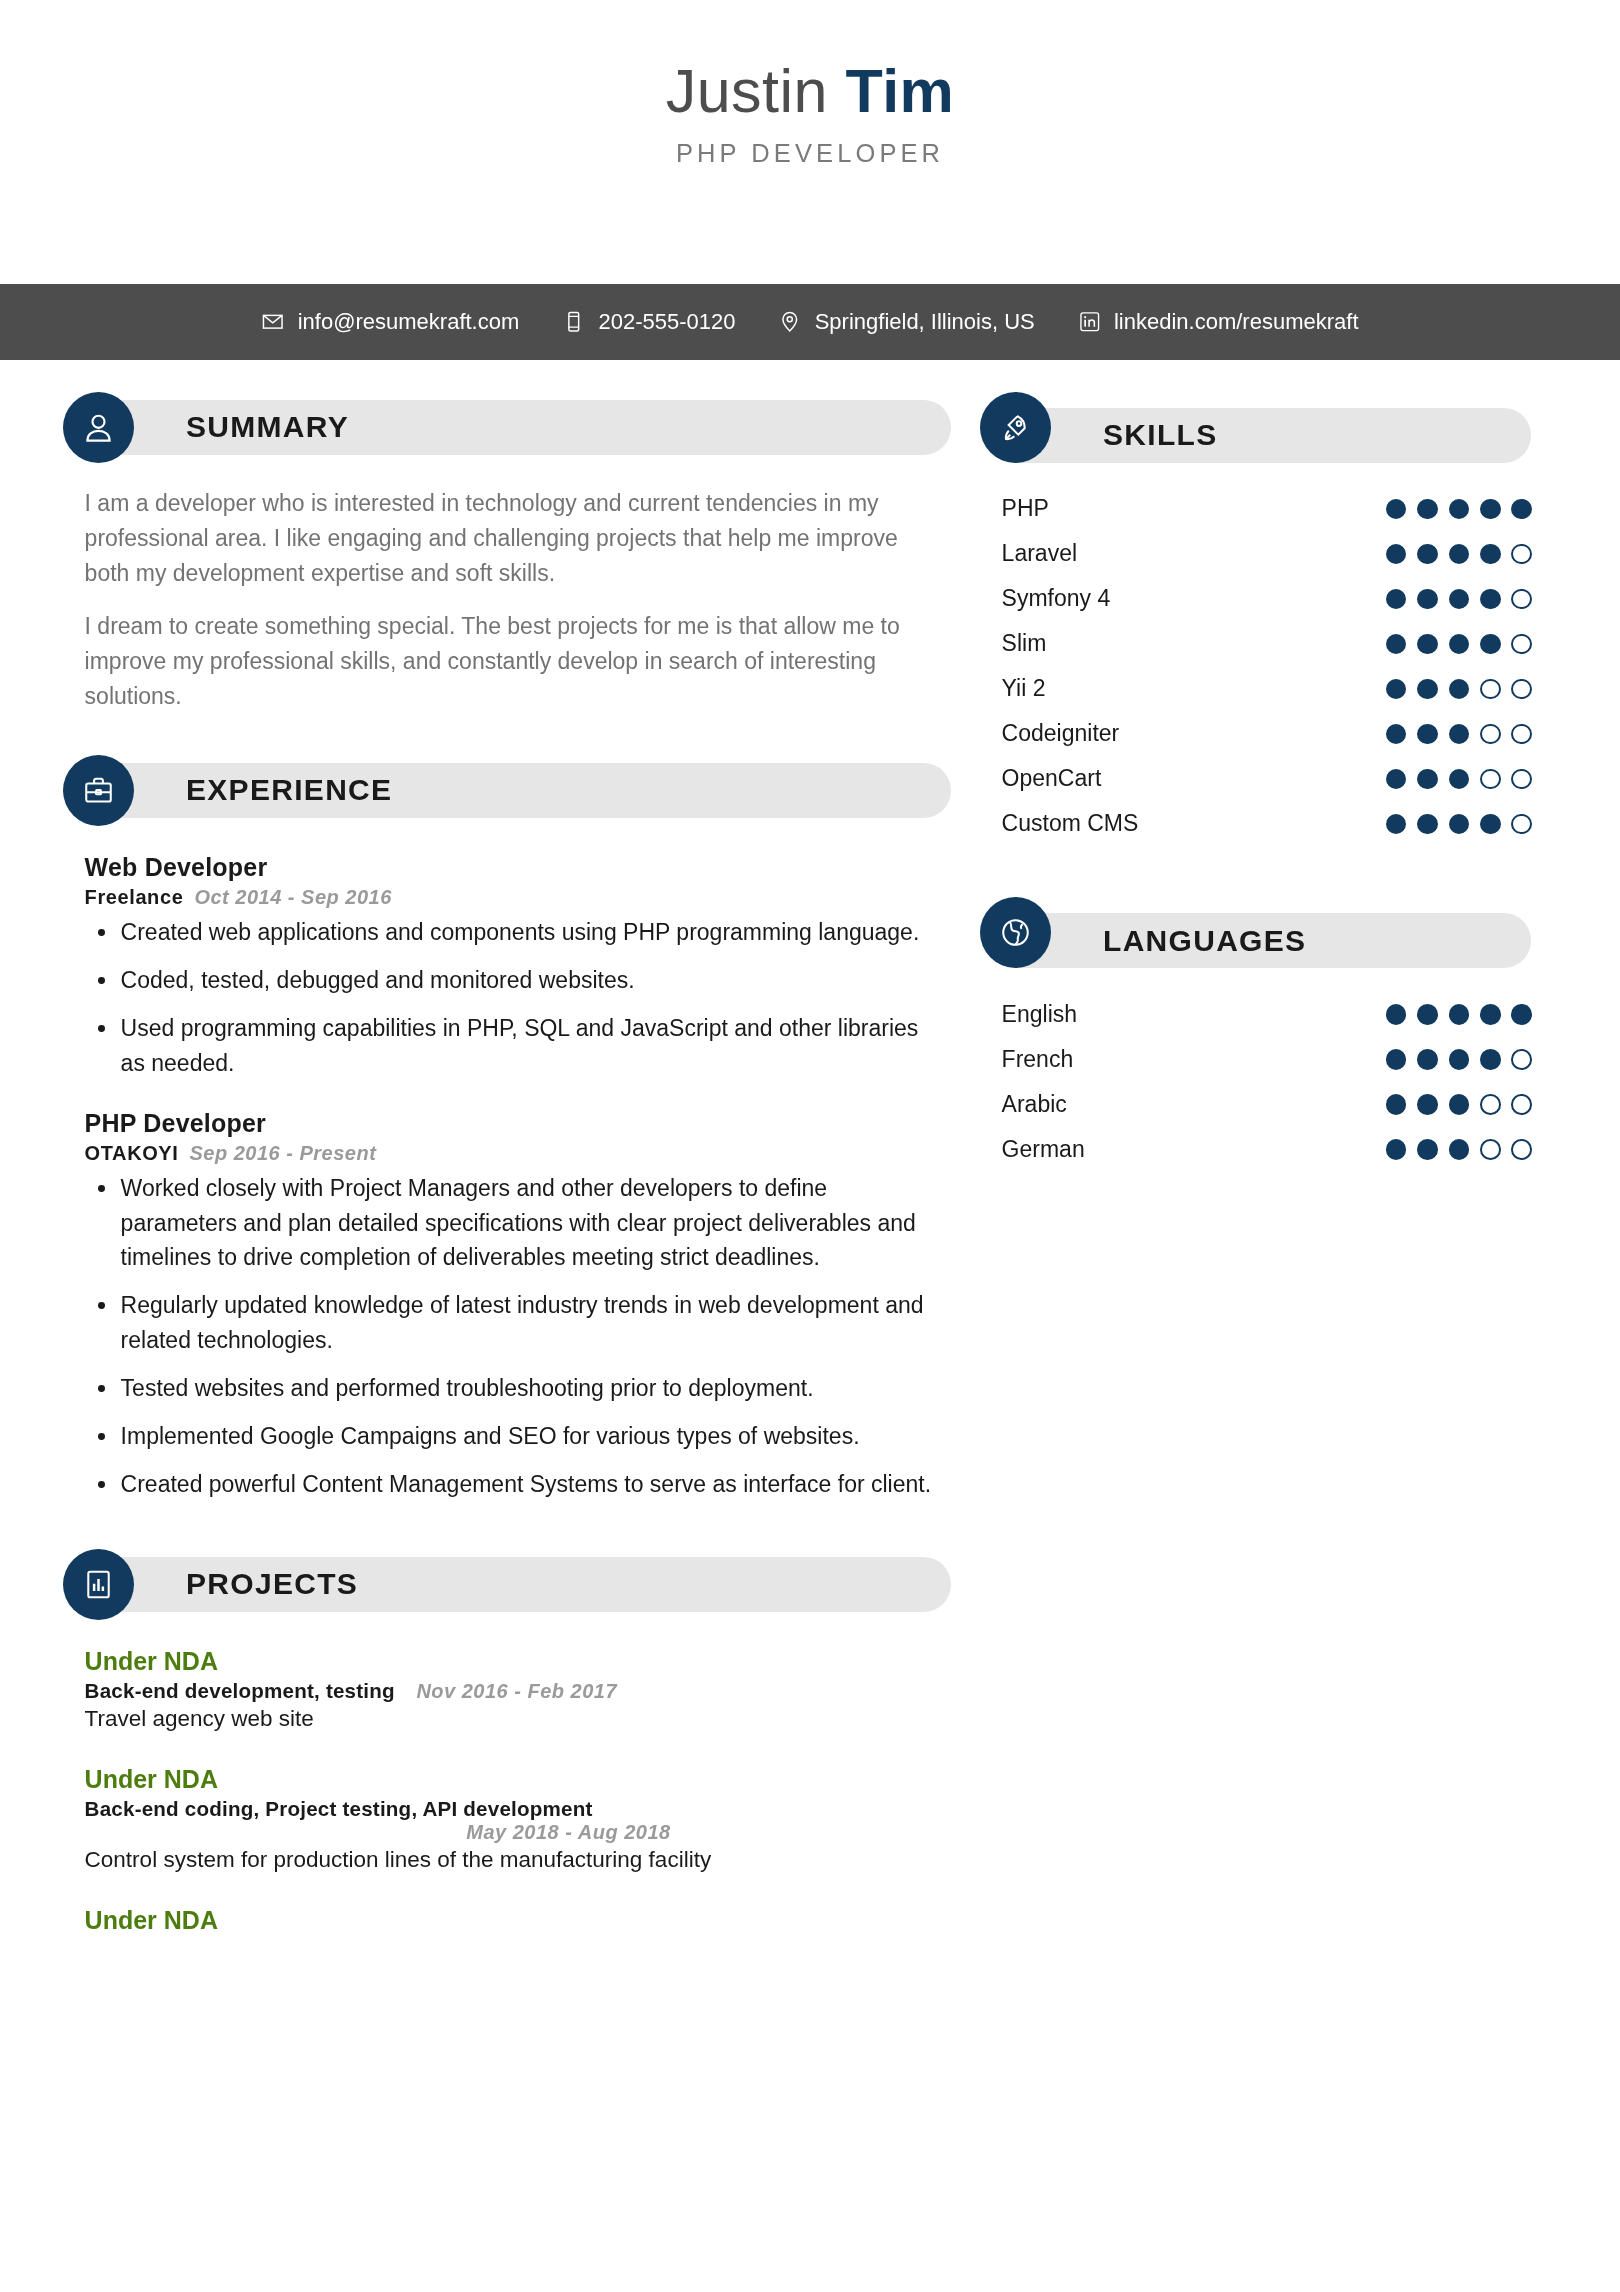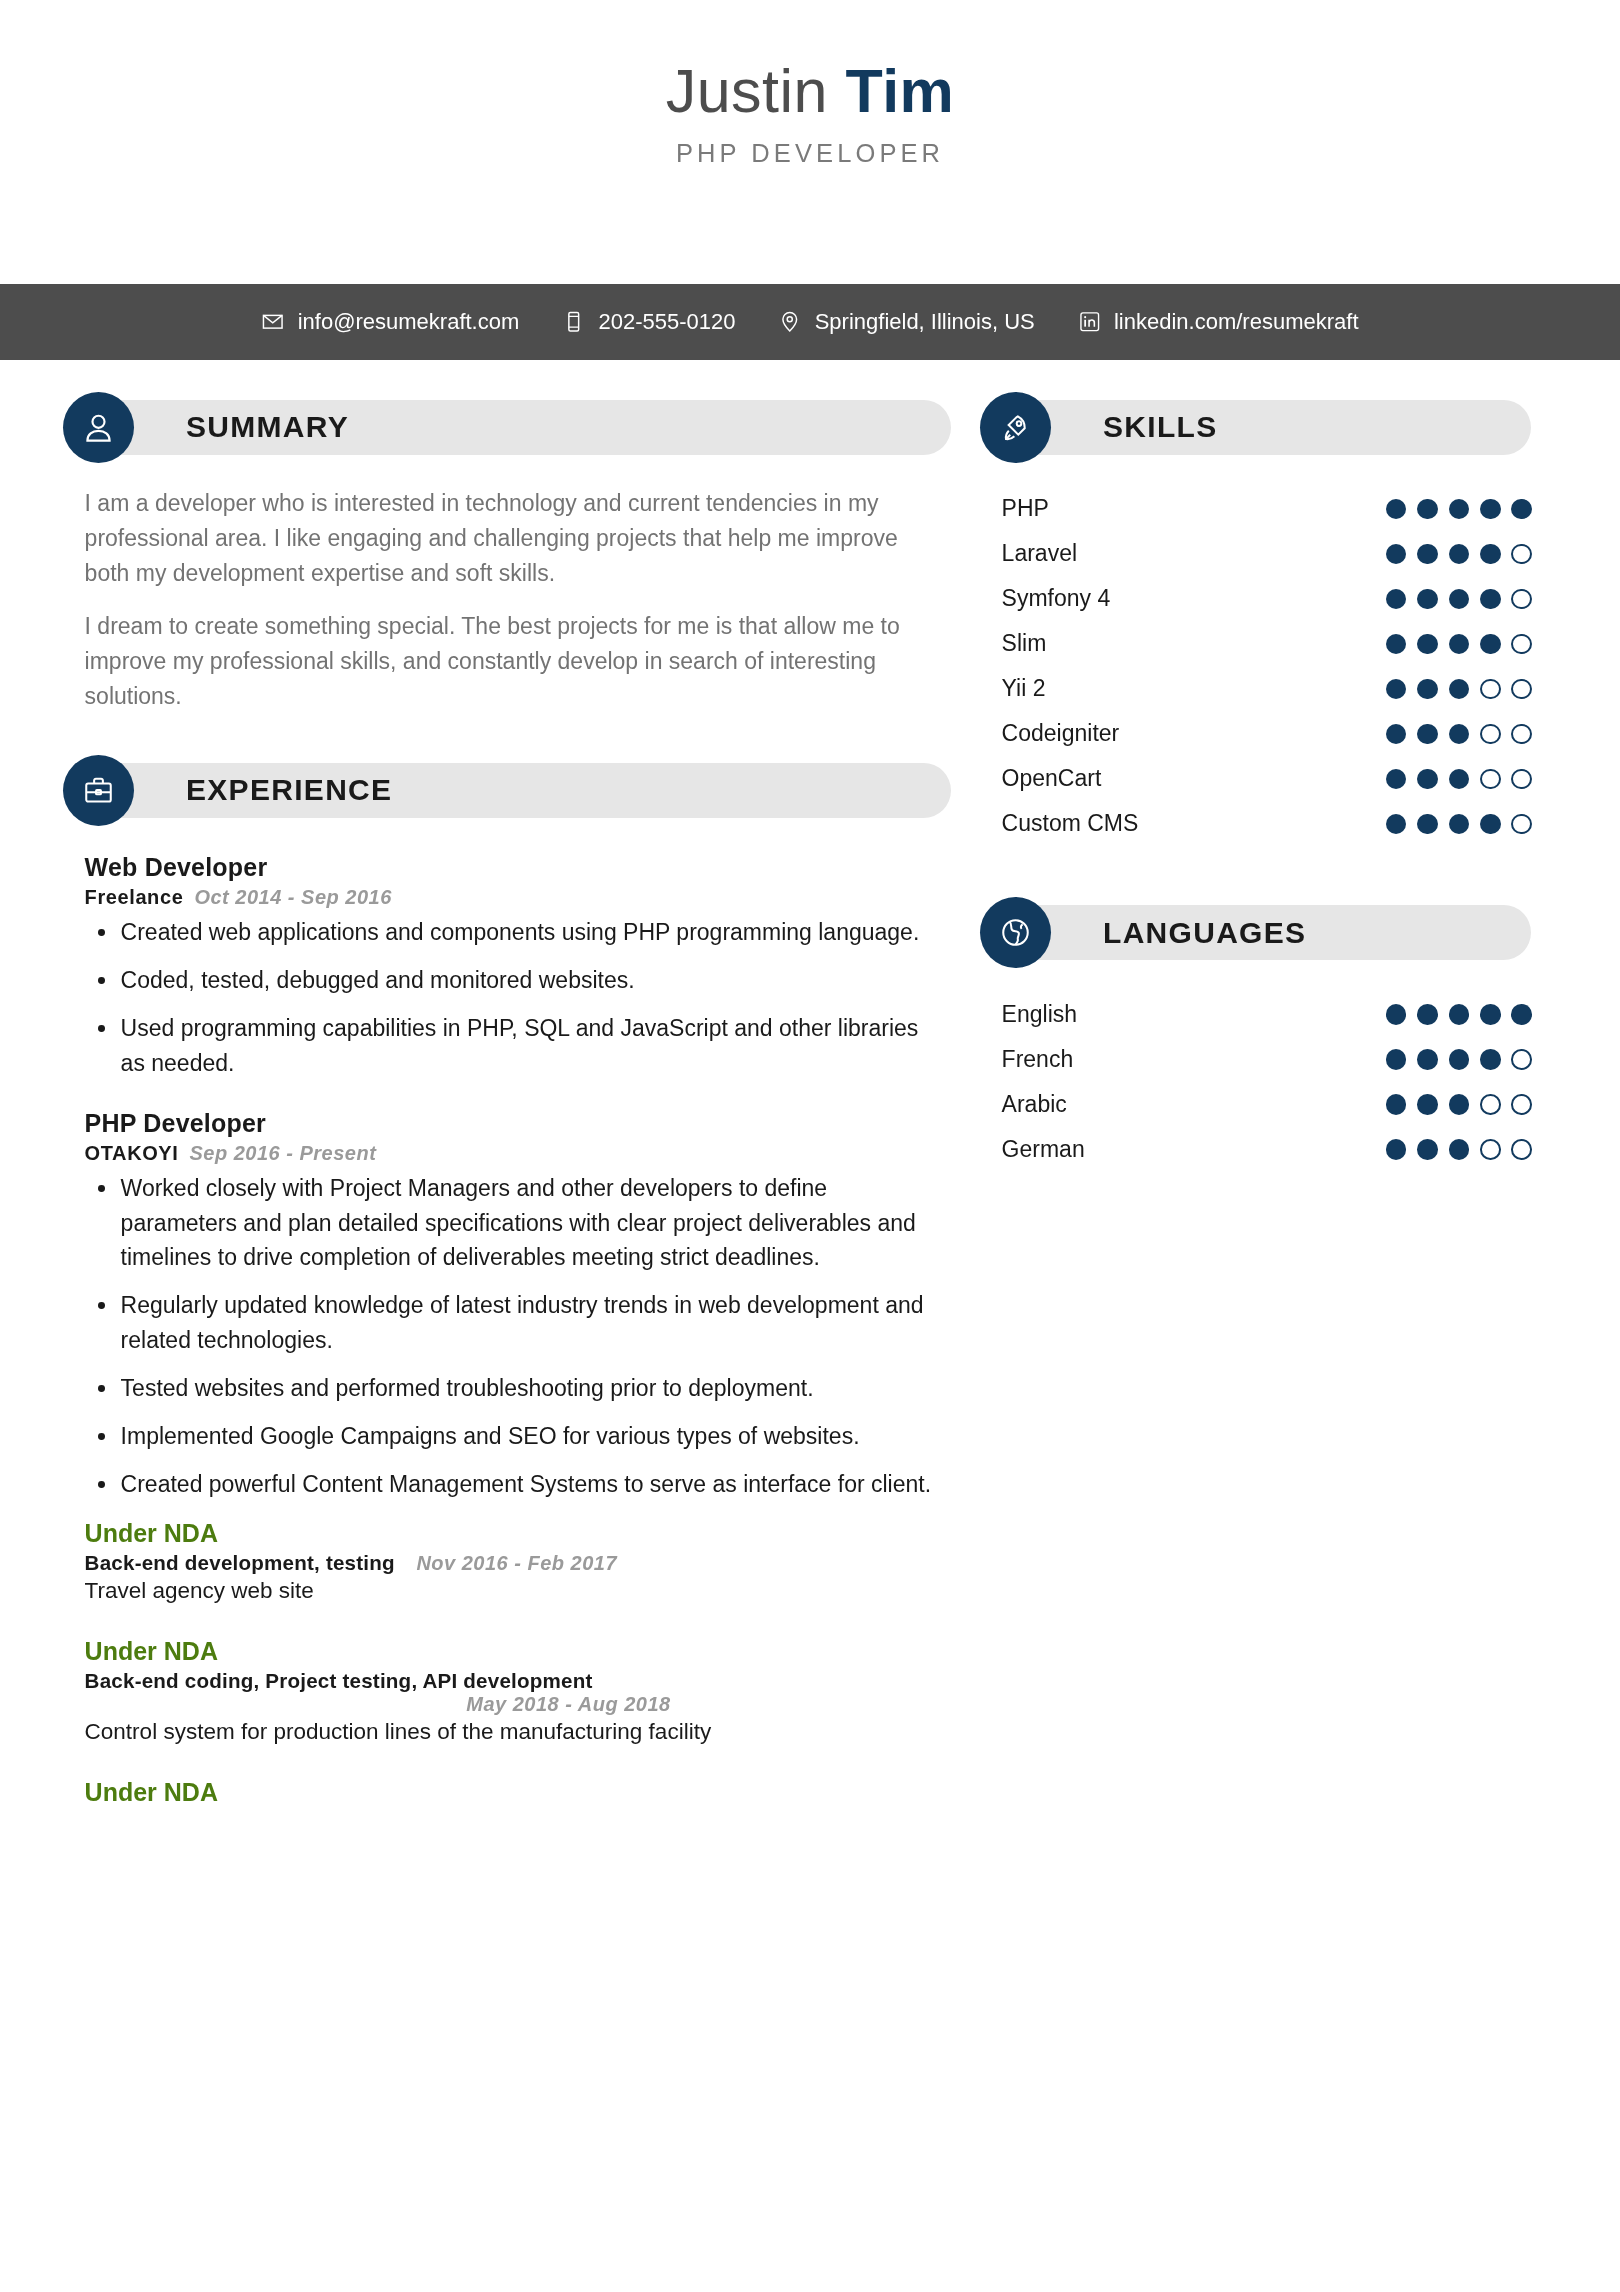--- a/index.html
+++ b/index.html
@@ -85,21 +85,21 @@
     position: absolute;
     left: 29px;
     top: 7.8px;
     height: 55px;
     background: #e6e6e6;
     border-radius: 0 27.4px 27.4px 0;
     display: flex;
     align-items: center;
   }
   .col-left  .section-pill { width: 859px; }
-  .col-right .section-pill { width: 522px; }
+  .col-right .section-pill { width: 522px; margin-top: 8px; }
   .section-title {
     margin-left: 94px;
     font-size: 30px;
     font-weight: 700;
     letter-spacing: 1.3px;
     color: #1a1a1a;
   }
   .section-icon {
     position: absolute;
     left: 0;
@@ -345,20 +345,31 @@
             <li>Worked closely with Project Managers and other developers to define parameters and plan detailed specifications with clear project deliverables and timelines to drive completion of deliverables meeting strict deadlines.</li>
             <li>Regularly updated knowledge of latest industry trends in web development and related technologies.</li>
             <li>Tested websites and performed troubleshooting prior to deployment.</li>
             <li>Implemented Google Campaigns and SEO for various types of websites.</li>
             <li>Created powerful Content Management Systems to serve as interface for client.</li>
           </ul>
         </div>
 
       </div>
 
+      <div class="section-head" style="margin-top:47px">
+        <div class="section-pill">
+          <span class="section-title">PROJECTS</span>
+        </div>
+        <div class="section-icon">
+          <svg width="35" height="35" viewBox="0 0 24 24" fill="none" stroke="#ffffff" stroke-width="1.4">
+            <rect x="5" y="3.2" width="14" height="17.6" rx="1.3"></rect>
+            <path d="M9 16.5 V11.5 M12 16.5 V8.2 M15 16.5 V13.3" stroke-width="1.7"></path>
+          </svg>
+        </div>
+      </div>
 
       <div class="entries">
 
         <div class="project">
           <div class="project-name">Under NDA</div>
           <div class="project-line">
             <span class="project-role">Back-end development, testing</span>
             <span class="entry-date">Nov 2016 - Feb 2017</span>
           </div>
           <div class="project-desc">Travel agency web site</div>

